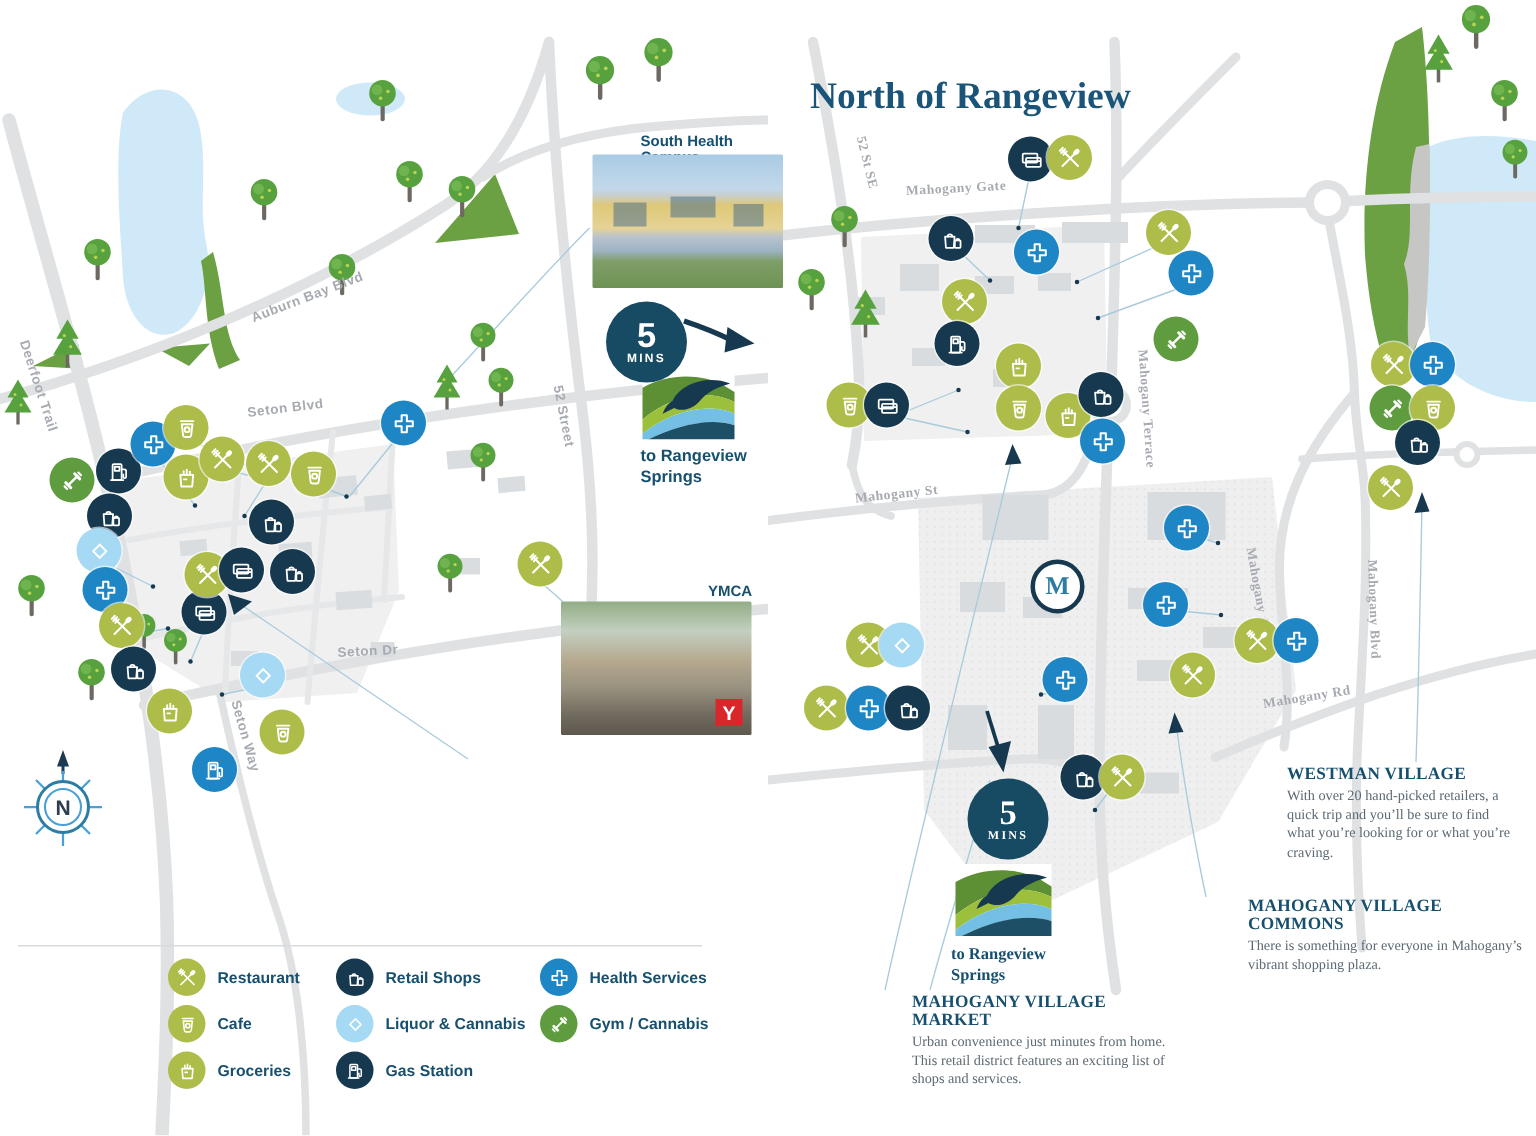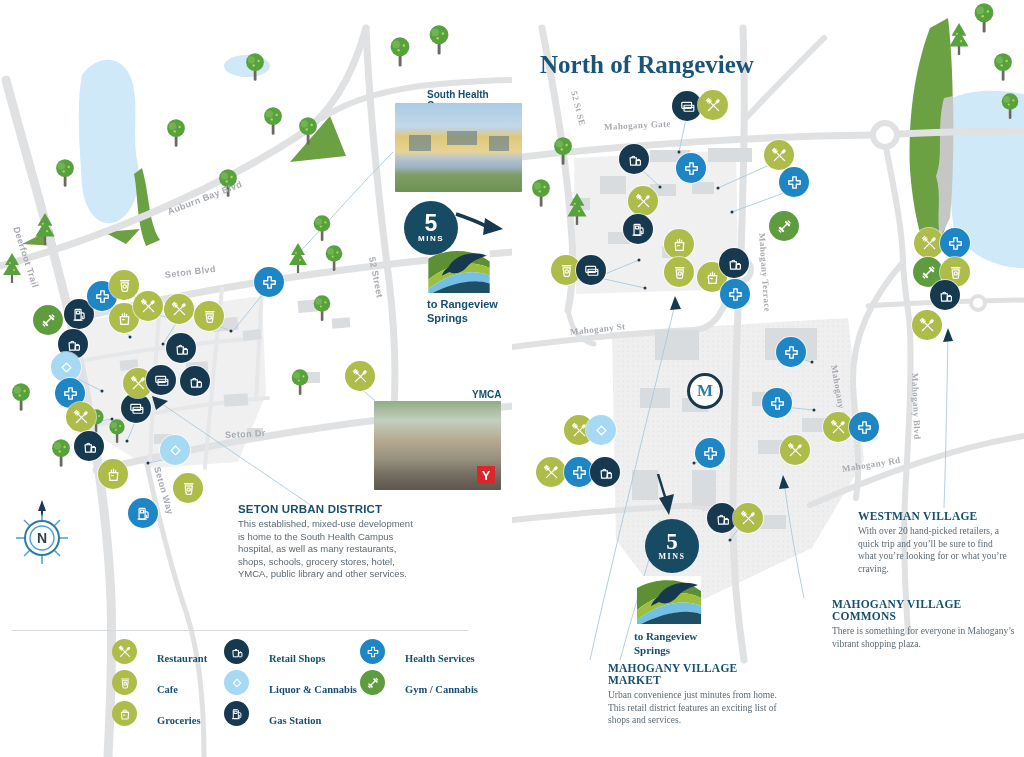--- a/index.html
+++ b/index.html
@@ -37,21 +37,21 @@
           border:3px solid #16394f;color:#2d7ca3;font-size:17px;font-weight:bold;display:flex;
           align-items:center;justify-content:center;z-index:5;}
   .compass{position:absolute;left:12px;top:500px;z-index:5;}
   
   .legend-divider{position:absolute;left:12px;top:630px;width:456px;height:0;border-top:1px solid #d7dbde;z-index:6;}
   .legend-title{position:absolute;left:16px;top:640px;width:74px;font-size:20px;font-weight:bold;
                 color:#17506f;line-height:1.18;z-index:6;}
   .legend-grid{position:absolute;left:112px;top:636px;display:grid;z-index:6;
                grid-template-columns:112px 136px 122px;grid-template-rows:repeat(3,31px);
                grid-auto-flow:column;align-items:center;}
-  .legend-item{display:flex;align-items:flex-end;gap:20px;font-family:Liberation Serif, serif;}
+  .legend-item{display:flex;align-items:center;gap:8px;}
   .legend-item .dot{width:25px;height:25px;border-radius:50%;flex:0 0 25px;display:flex;align-items:center;justify-content:center;}
   .legend-item .dot svg{width:16px;height:16px;display:block;}
   .legend-item .lab{font-size:10.5px;font-weight:bold;color:#17506f;white-space:nowrap;}
 </style>
 </head>
 <body>
 
 <div class="stage">
 
   <section class="map" id="west">
@@ -194,24 +194,20 @@
       <span class="num">5</span>
       <span class="unit">MINS</span>
     </div>
     <div class="logo-caption" style="left:427px;top:298px;">to Rangeview Springs</div>
 
     <div class="photo-label" style="left:472px;top:389px;">YMCA</div>
     <div class="photo ymca">
       <div class="y-badge">Y</div>
     </div>
 
-    <div class="callout" style="left:238px;top:503px;width:182px;">
-      <h3>SETON URBAN DISTRICT</h3>
-      <p>This established, mixed-use development is home to the South Health Campus hospital, as well as many restaurants, shops, schools, grocery stores, hotel, YMCA, public library and other services.</p>
-    </div>
 
     <svg class="compass" width="60" height="66" viewBox="0 0 60 66">
       <polygon points="30,0 26,11 34,11" fill="#1d3a52"></polygon>
       <line x1="30" y1="8" x2="30" y2="16" stroke="#1d3a52" stroke-width="2"></line>
       <g stroke="#4aa0d6" stroke-width="1.5">
         <line x1="4" y1="38" x2="56" y2="38"></line>
           <line x1="30" y1="14" x2="30" y2="64"></line>
         <line x1="12" y1="20" x2="48" y2="56"></line>
           <line x1="48" y1="20" x2="12" y2="56"></line>
       </g>

